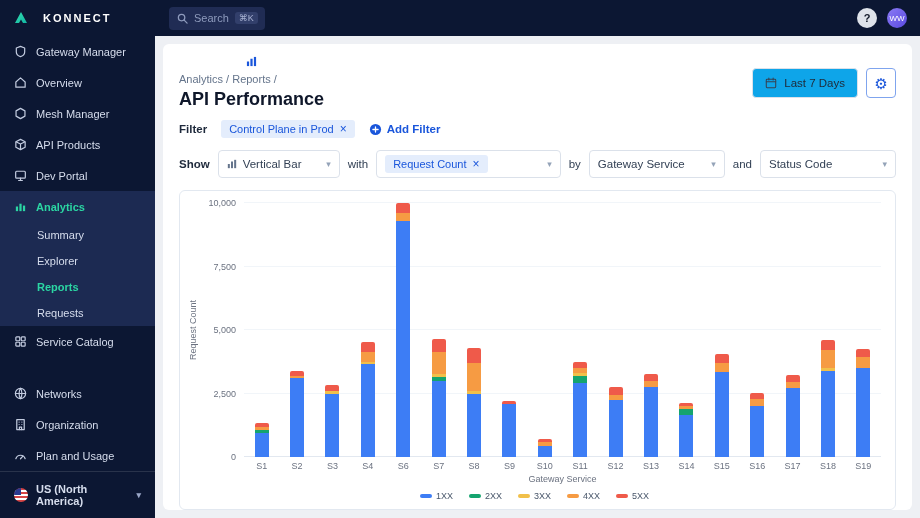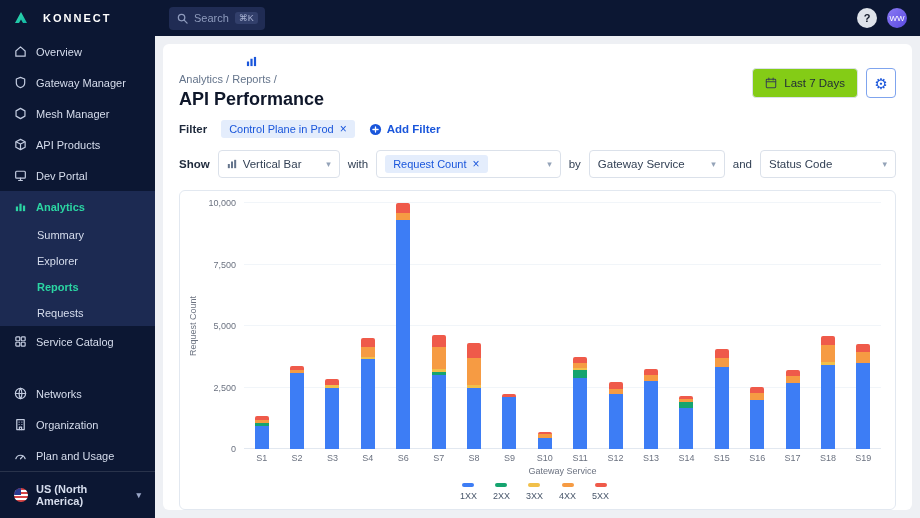--- a/index.html
+++ b/index.html
@@ -31,21 +31,21 @@
   .region-chev { margin-left: auto; color: #9aa7c8; font-size: 9px; }
 
   
   .main { position: fixed; left: 155px; top: 36px; width: 765px; height: 482px; background: #eef0f4; padding: 8px; }
   .card { background: #fff; border-radius: 6px; width: 100%; height: 100%; padding: 12px 16px; overflow: hidden; }
 
   .header-row { display: flex; align-items: center; }
   .breadcrumb { display: flex; gap: 6px; font-size: 11px; color: #64748b; cursor: pointer; flex-direction: column; }
   .page-title { font-size: 18px; font-weight: bold; color: #0f172a; margin-top: 4px; }
   .header-controls { margin-left: auto; display: flex; gap: 8px; align-items: center; }
-  .date-btn { display: flex; align-items: center; gap: 7px; border: 1px solid #dbe1ea; border-radius: 4px; padding: 0 12px; height: 30px; font-size: 11.5px; color: #1f2937; background: #84cc16; cursor: pointer; font-family: inherit; }
+  .date-btn { display: flex; align-items: center; gap: 7px; border: 1px solid #dbe1ea; border-radius: 4px; padding: 0 12px; height: 30px; font-size: 11.5px; color: #1f2937; background: #0ea5e9; cursor: pointer; font-family: inherit; }
   .gear-btn { width: 30px; height: 30px; border: 1px solid #7fa4ee; border-radius: 4px; display: flex; align-items: center; justify-content: center; color: #1a56db; background: #fff; cursor: pointer; font-size: 15px; line-height: 1; }
 
   .filter-row { display: flex; align-items: center; gap: 14px; margin-top: 10px; font-size: 11.5px; }
   .label-bold { font-weight: bold; color: #1e293b; }
   .chip { display: inline-flex; align-items: center; gap: 6px; background: #e4edfc; color: #1a56db; border-radius: 3px; padding: 3px 8px; font-size: 11px; cursor: pointer; white-space: nowrap; }
   .chip .x { cursor: pointer; font-size: 12px; line-height: 1; }
   .add-filter { display: flex; align-items: center; gap: 5px; color: #1a56db; font-size: 11.5px; font-weight: bold; cursor: pointer; }
 
   .show-row { display: flex; align-items: center; gap: 8px; margin-top: 12px; font-size: 11.5px; color: #334155; }
   .select { display: flex; align-items: center; gap: 6px; border: 1px solid #dbe1ea; border-radius: 4px; height: 28px; padding: 0 8px; background: #fff; cursor: pointer; white-space: nowrap; }
@@ -66,21 +66,21 @@
   .gridline.zero { background: #e2e8f0; }
   .bars { position: absolute; inset: 0; display: flex; }
   .bar-col { flex: 1; display: flex; justify-content: center; align-items: flex-end; height: 100%; }
   .bar-stack { width: 14px; height: 100%; display: flex; flex-direction: column-reverse; justify-content: flex-start; }
   .bar-seg { width: 100%; }
   .bar-seg:last-child { border-radius: 2px 2px 0 0; }
   .x-row { display: flex; margin-left: 56px; font-size: 9px; color: #6b7280; margin-top: 4px; }
   .xtick { flex: 1; text-align: center; }
   .xlabel { text-align: center; font-size: 9px; color: #6b7280; margin-left: 56px; margin-top: 3px; }
   .legend { display: flex; justify-content: center; align-items: center; gap: 16px; margin-top: 7px; font-size: 9px; color: #475569; }
-  .legend-item { display: flex; align-items: center; gap: 4px; cursor: pointer; flex-direction: column; }
+  .legend-item { display: flex; align-items: center; gap: 4px; cursor: pointer; }
   .swatch { width: 12px; height: 4px; border-radius: 2px; }
 </style>
 </head>
 <body>
 
 <header class="topbar">
   <div class="logo">
     <span class="icon">
       <svg width="16" height="16" viewBox="0 0 16 16">
           <defs>
@@ -107,32 +107,32 @@
   <div class="topbar-right">
     <div class="help-circle">?</div>
     <div class="avatar">WW</div>
   </div>
 </header>
 
 <nav class="sidebar">
   <div class="nav-item">
     <span class="icon">
         <svg width="13" height="13" viewBox="0 0 14 14" fill="none" stroke="#c3cce0" stroke-width="1.3" stroke-linejoin="round">
+          <path d="M7 1.5 L11.5 3.2 V7.5 C11.5 10.2 9.3 11.8 7 12.5 C4.7 11.8 2.5 10.2 2.5 7.5 V3.2 Z"></path>
+        </svg>
+      </span>
+    <span>Gateway Manager</span>
+  </div>
+  <div class="nav-item">
+    <span class="icon">
+        <svg width="13" height="13" viewBox="0 0 14 14" fill="none" stroke="#c3cce0" stroke-width="1.3" stroke-linejoin="round">
           <path d="M2 6.5 L7 2 L12 6.5 V12 H2 Z"></path>
         </svg>
       </span>
     <span>Overview</span>
-  </div>
-  <div class="nav-item">
-    <span class="icon">
-        <svg width="13" height="13" viewBox="0 0 14 14" fill="none" stroke="#c3cce0" stroke-width="1.3" stroke-linejoin="round">
-          <path d="M7 1.5 L11.5 3.2 V7.5 C11.5 10.2 9.3 11.8 7 12.5 C4.7 11.8 2.5 10.2 2.5 7.5 V3.2 Z"></path>
-        </svg>
-      </span>
-    <span>Gateway Manager</span>
   </div>
   <div class="nav-item">
     <span class="icon">
         <svg width="13" height="13" viewBox="0 0 14 14" fill="none" stroke="#c3cce0" stroke-width="1.3" stroke-linejoin="round">
           <path d="M7 1.5 L11.8 4.2 V9.8 L7 12.5 L2.2 9.8 V4.2 Z"></path>
         </svg>
       </span>
     <span>Mesh Manager</span>
   </div>
   <div class="nav-item">

